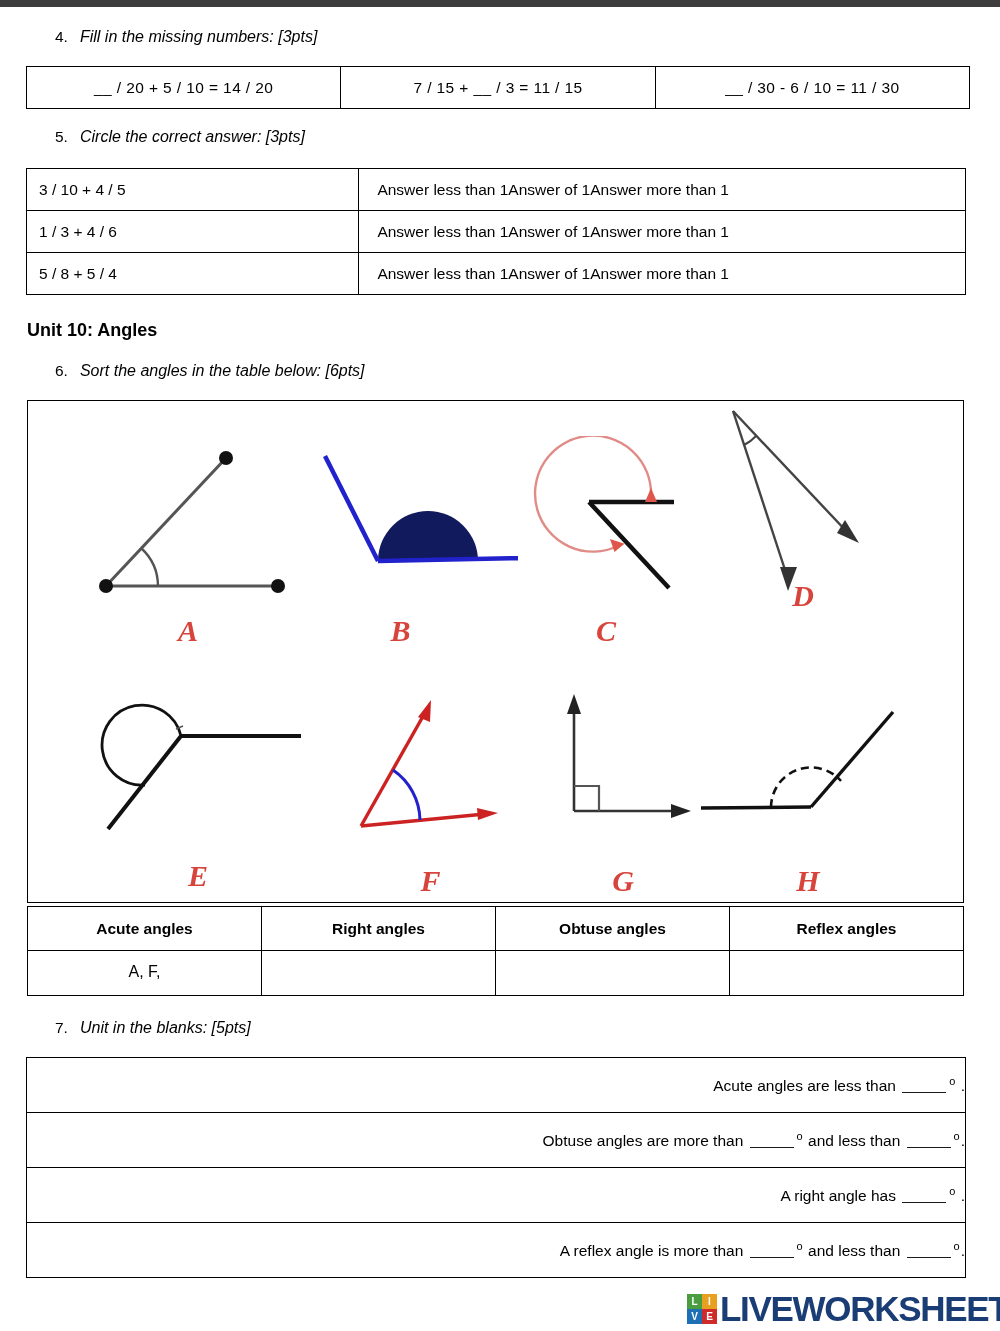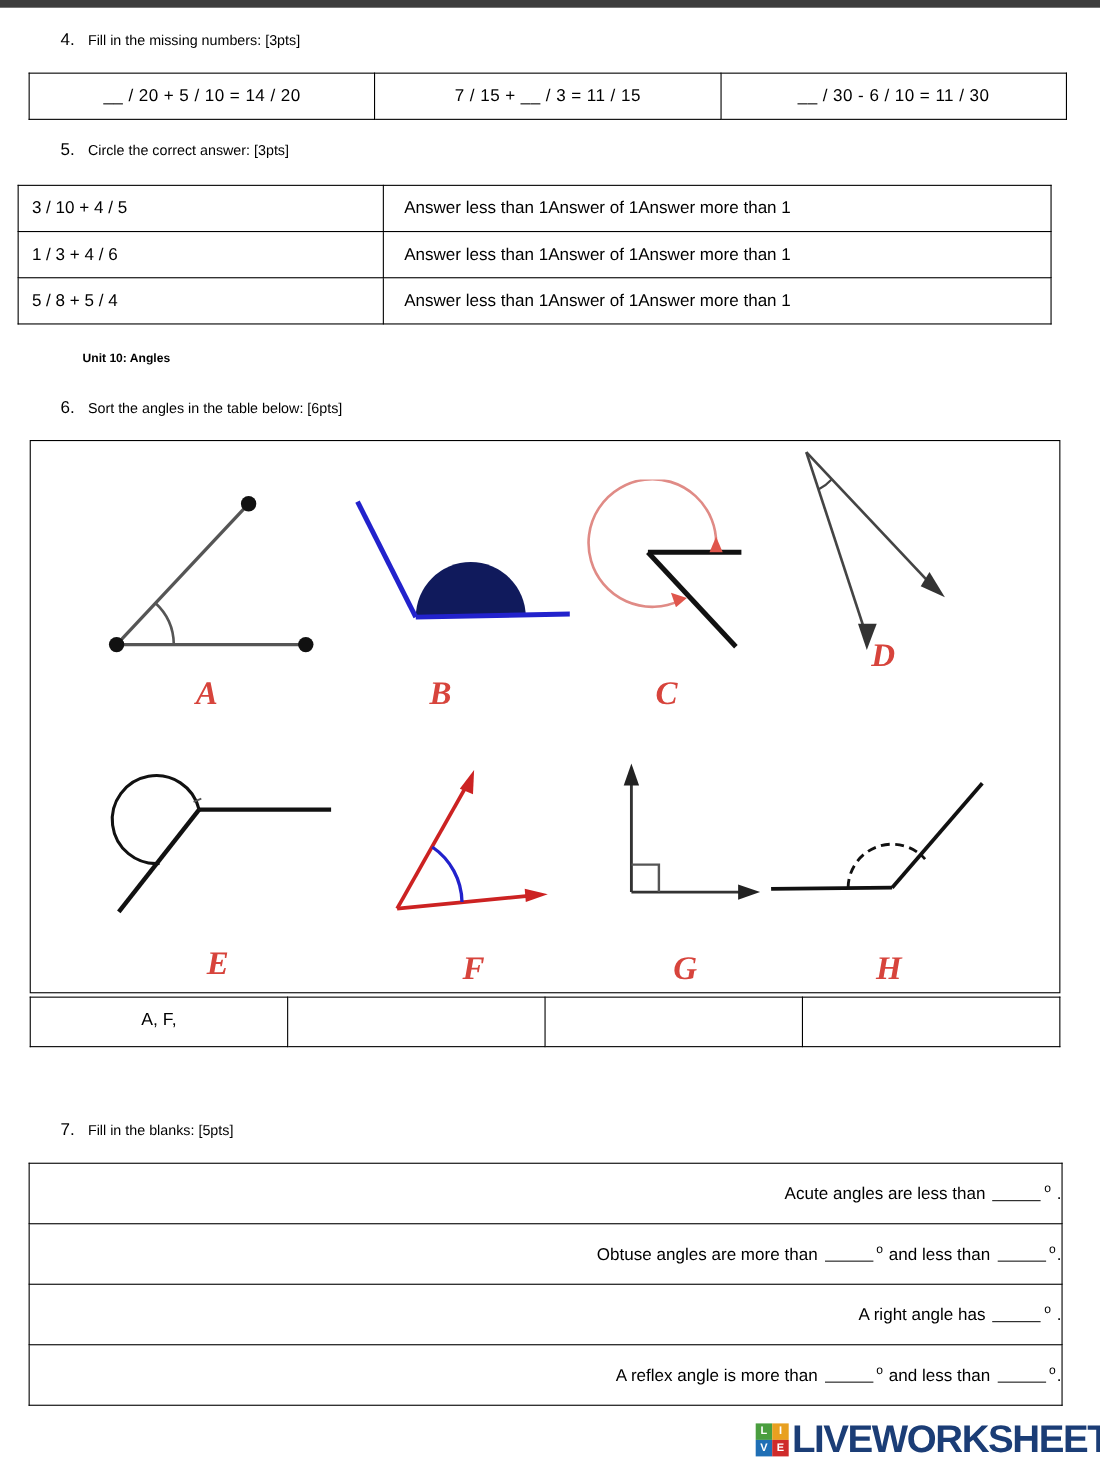--- a/index.html
+++ b/index.html
@@ -9,44 +9,44 @@
     width:1000px; height:1331px;
     background:#ffffff;
     font-family:"Liberation Sans", sans-serif;
     color:#000;
     position:relative;
     overflow:hidden;
   }
   .topbar { position:absolute; left:0; top:0; width:1000px; height:7px; background:#3d3d3d; }
 
   .page { position:absolute; left:0; top:7px; width:1000px; }
-  .qtext { font-size:13px; }
+  .qtext { font-size:16px;font-style:italic; }
 
   table.wsheet { border-collapse:collapse; table-layout:fixed; }
   table.wsheet td, table.wsheet th {
     border:1.6px solid #000;
     font-size:15.5px;
     font-weight:normal;
     vertical-align:middle;
   }
 
   
   #q4-table { position:absolute; left:26px; top:59px; width:944px; }
   #q4-table td { height:42px; text-align:center; font-size:15.5px; letter-spacing:.4px;}
 
   
-  #q5-table { position:absolute; left:16px; top:161px; width:940px; }
+  #q5-table { position:absolute; left:26px; top:161px; width:940px; }
   #q5-table td { height:42px; padding:0 12px; }
   #q5-table td.expr { text-align:left; }
   #q5-table td.opts { padding:0; }
   .opts-inner { display:flex; justify-content:flex-start; align-items:center; padding:0 18px;}
   .opts-inner span { white-space:nowrap; }
 
   
-  #unit-heading { position:absolute; left:27px; top:313px; font-size:11px; font-weight:bold;margin-left:48px; }
+  #unit-heading { position:absolute; left:27px; top:313px; font-size:18px; font-weight:bold; }
   #q6-line { position:absolute; left:55px; top:355px; }
   #q7-line { position:absolute; left:55px; top:1012px; }
   #q4-line { position:absolute; left:55px; top:21px; }
   #q5-line { position:absolute; left:55px; top:121px; }
   .qrow { display:flex; align-items:baseline; gap:12px; }
   .qrow .n { font-size:15.5px; }
 
   
   #diagram-box {
     position:absolute; left:27px; top:393px; width:937px; height:503px;
@@ -235,32 +235,38 @@
         <line x1="118" y1="121" x2="200" y2="26" stroke="#111" stroke-width="3.4"></line>
         <path d="M 78 121 A 40 40 0 0 1 148 95" fill="none" stroke="#111" stroke-width="2.6" stroke-dasharray="8 5"></path>
       </svg>
       <div class="fig-label" style="top:178px;">H</div>
     </div>
 
   </div>
 
   <table class="wsheet" id="sort-table">
     <tbody>
+        <tr>
+      <th>Acute angles</th>
+      <th>Right angles</th>
+      <th>Obtuse angles</th>
+      <th>Reflex angles</th>
+    </tr>
     <tr>
       <td>A, F,</td>
       <td></td>
       <td></td>
       <td></td>
     </tr>
   </tbody>
     </table>
 
   <div class="qrow" id="q7-line">
     <span class="n">7.</span>
-    <span class="qtext">Fill in the blanks: [5pts]</span>
+    <span class="qtext">Unit in the blanks: [5pts]</span>
   </div>
 
   <table class="wsheet" id="q7-table">
     <tbody>
         <tr>
       <td>
         <span>Acute angles are less than </span>
         <span class="blank"></span><span class="deg">o</span>
         <span> .</span>
       </td>

